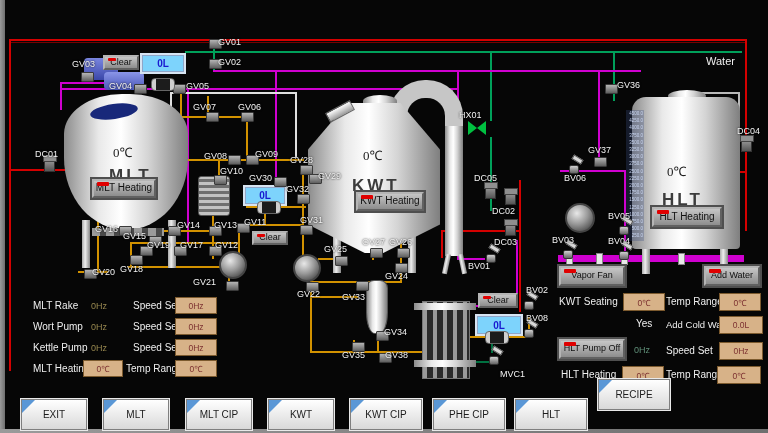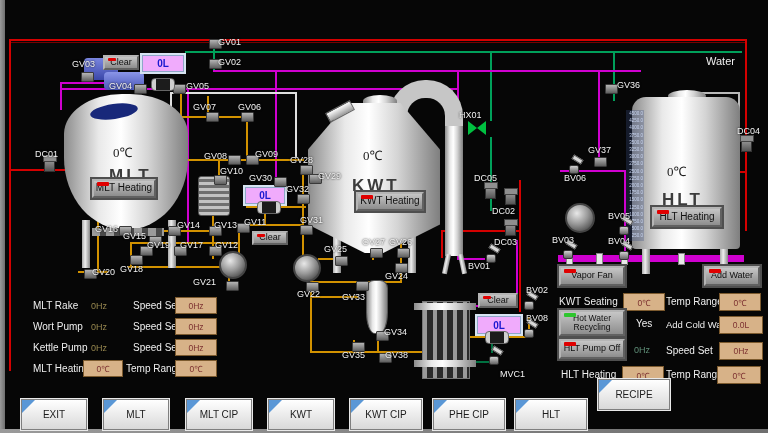--- a/index.html
+++ b/index.html
@@ -40,21 +40,21 @@
   .tankname{position:absolute;font-size:17px;font-weight:bold;color:#3c3c3c;letter-spacing:3px;}
   .leg{position:absolute;width:8px;background:linear-gradient(90deg,#aaa,#eee 40%,#888);}
   
   .gbtn{position:absolute;background:linear-gradient(180deg,#c6c6c6,#8d8d8d);border:2px outset #b5b5b5;
         color:#101010;font-size:9px;display:flex;align-items:center;justify-content:center;
         text-align:center;box-sizing:border-box;line-height:1.05;}
   .frame{outline:2px solid #4f4f4f;}
   .ind{position:absolute;left:3px;top:1px;width:12px;height:4px;background:#e00000;border-radius:1px;}
   .ind.small{width:8px;height:3px;}
   .ind.green{background:#2ec62e;}
-  .ldisp{position:absolute;background:#f0abfc;border:1px solid #8fa6c8;box-shadow:0 0 0 2px #d7e4f2;
+  .ldisp{position:absolute;background:#7dd3fc;border:1px solid #8fa6c8;box-shadow:0 0 0 2px #d7e4f2;
          color:#1a1ad0;font-weight:bold;font-size:10px;display:flex;align-items:center;justify-content:center;}
   .tanbox{position:absolute;background:#d7b288;border:1px solid #7c5a2e;color:#7c3030;
           font-size:8.5px;display:flex;align-items:center;justify-content:center;}
   .plabel{position:absolute;font-size:10px;color:#efefef;white-space:nowrap;}
   .val-olive{position:absolute;font-size:9px;color:#97874f;}
   .val-white{position:absolute;font-size:10px;color:#efefef;}
   .val-teal{position:absolute;font-size:9px;color:#5f8f78;}
   
   .navbtn{position:absolute;height:29px;background:linear-gradient(180deg,#ffffff,#d9d9d9);
           border:1px solid #7f7f7f;box-shadow:0 0 0 1px #e9e9e9;color:#1c1c1c;font-size:10px;
@@ -371,24 +371,20 @@
   <div class="gbtn frame" style="left:704px;top:266px;width:56px;height:20px;">
     <span class="ind"></span>
     <span>Add Water</span>
   </div>
 
   <div class="plabel" style="left:559px;top:296px;">KWT Seating</div>
   <div class="tanbox" style="left:623px;top:293px;width:40px;height:16px;">0℃</div>
   <div class="plabel" style="left:666px;top:296px;">Temp Range</div>
   <div class="tanbox" style="left:719px;top:293px;width:40px;height:16px;">0℃</div>
 
-  <div class="gbtn frame" style="left:559px;top:310px;width:66px;height:26px;font-size:8.5px;padding:0 4px;">
-    <span class="ind green"></span>
-    <span>Hot Water Recycling</span>
-  </div>
   <div class="val-white" style="left:636px;top:318px;">Yes</div>
   <div class="plabel" style="left:666px;top:319px;font-size:9.5px;">Add Cold Water</div>
   <div class="tanbox" style="left:719px;top:316px;width:42px;height:16px;">0.0L</div>
 
   <div class="gbtn frame" style="left:559px;top:339px;width:66px;height:20px;">
     <span class="ind"></span>
     <span>HLT Pump Off</span>
   </div>
   <div class="val-teal" style="left:634px;top:345px;">0Hz</div>
   <div class="plabel" style="left:666px;top:345px;">Speed Set</div>

